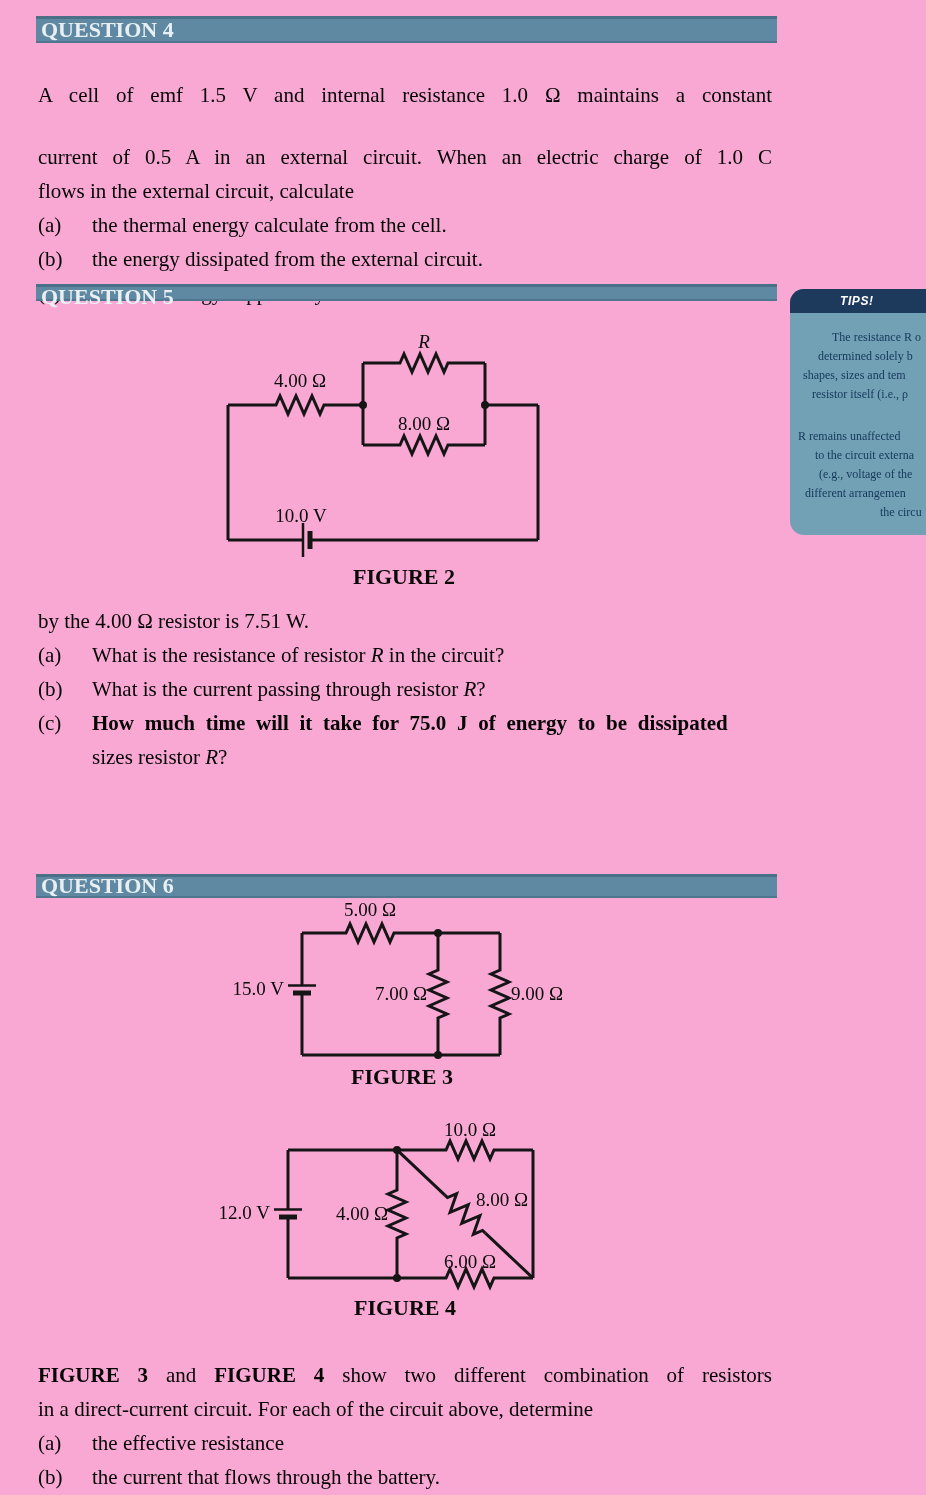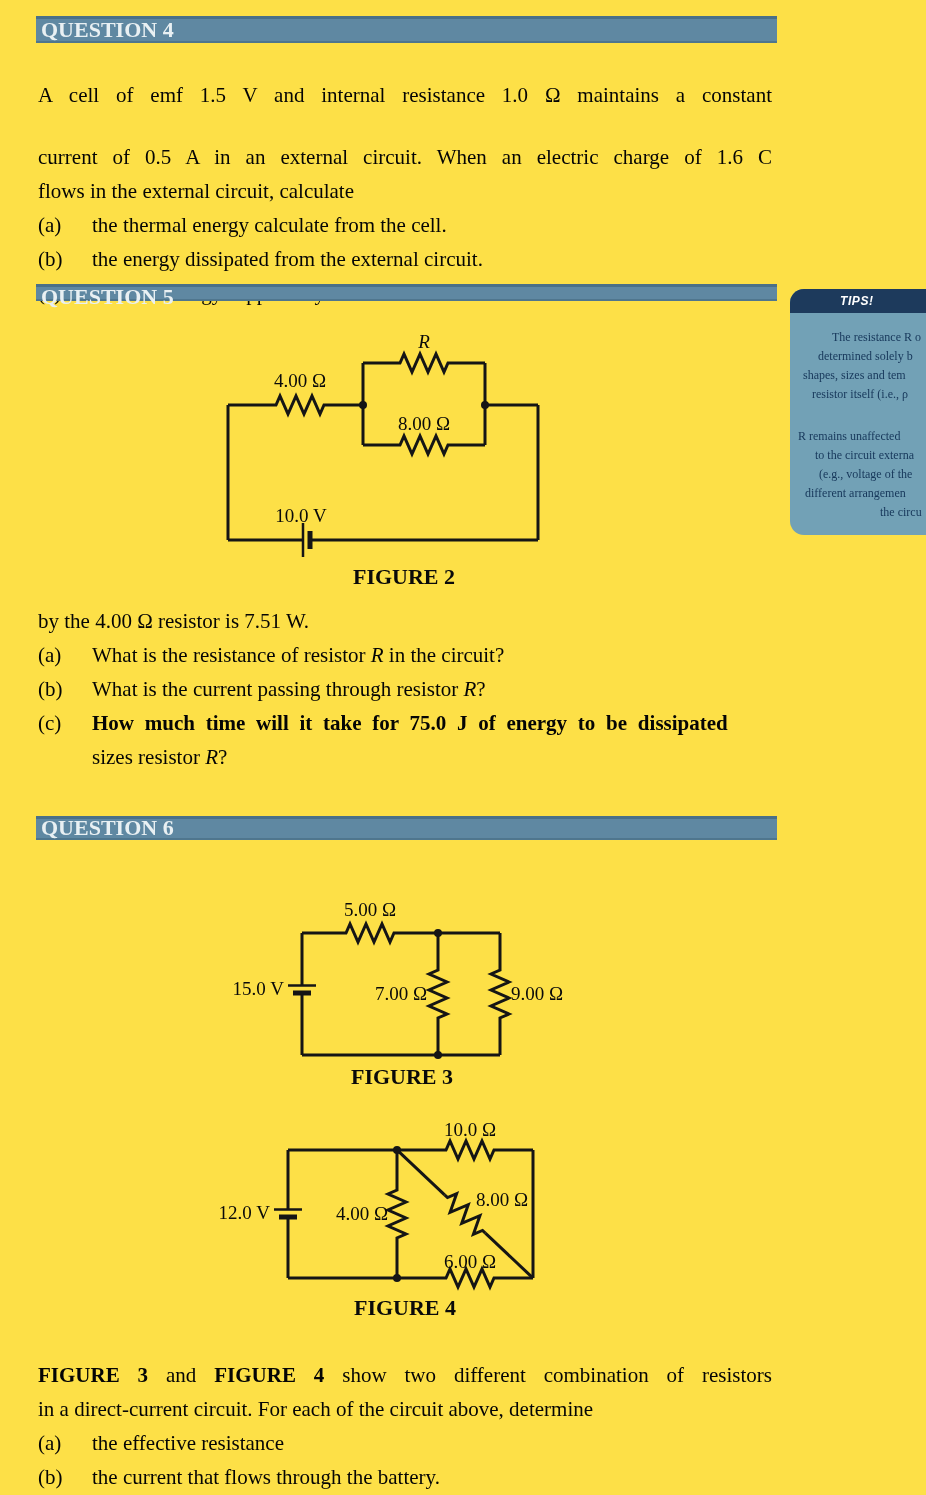--- a/index.html
+++ b/index.html
@@ -1,16 +1,16 @@
 <!DOCTYPE html>
 <html><head>
 <meta charset="utf-8">
 <style>
   html,body{margin:0;padding:0;}
-  .page{position:relative;width:926px;height:1495px;background:#fde047;overflow:hidden;
+  .page{position:relative;width:926px;height:1495px;background:#f9a8d4;overflow:hidden;
         font-family:"Liberation Serif",serif;}
   .banner{position:absolute;left:36px;width:736px;background:#5f88a2;color:#e9f0f3;
           font-weight:bold;font-size:22px;padding-left:5px;
           box-shadow:inset 0 3px 0 rgba(25,55,75,.30), inset 0 -2px 0 rgba(25,55,75,.22);}
   .tb{position:absolute;left:38px;width:734px;font-size:21px;line-height:34px;color:#050505;}
   .jline{text-align:justify;text-align-last:justify;margin-top:28px;}
   .item{display:flex;}
   .ilabel{flex:0 0 54px;}
   .itext{flex:1;}
   .jword{word-spacing:5.5px;font-weight:bold;}
@@ -42,21 +42,21 @@
 </head>
 <body>
 
 <div class="page">
 
   <div class="banner" style="top:16px;height:27px;line-height:27px;">
     <span>QUESTION 4</span>
   </div>
   <div class="tb" style="top:50px;">
     <div class="jline">A cell of emf 1.5 V and internal resistance 1.0 Ω maintains a constant</div>
-    <div class="jline">current of 0.5 A in an external circuit. When an electric charge of 1.6 C</div>
+    <div class="jline">current of 0.5 A in an external circuit. When an electric charge of 1.0 C</div>
     <div>flows in the external circuit, calculate</div>
     <div class="item">
       <span class="ilabel">(a)</span>
       <span class="itext">the thermal energy calculate from the cell.</span>
     </div>
     <div class="item">
       <span class="ilabel">(b)</span>
       <span class="itext">the energy dissipated from the external circuit.</span>
     </div>
     <div class="item">
@@ -124,21 +124,21 @@
       <span class="ilabel">(b)</span>
       <span class="itext"><span>What is the current passing through resistor </span><i>R</i><span>?</span></span>
     </div>
     <div class="item">
       <span class="ilabel">(c)</span>
       <span class="itext"><span class="jword">How much time will it take for 75.0 J of energy to be dissipated</span><br>
         <span>sizes resistor </span><i>R</i><span>?</span></span>
     </div>
   </div>
 
-  <div class="banner" style="top:816px;height:24px;line-height:24px;">
+  <div class="banner" style="top:874px;height:24px;line-height:24px;">
     <span>QUESTION 6</span>
   </div>
 
   <svg class="fig" style="left:200px;top:895px;" width="390" height="190" viewBox="0 0 390 190">
     <path d="M 102 38 V 90" stroke-width="3"></path>
     <path d="M 88 90.5 H 116" stroke-width="2.5"></path>
     <path d="M 93 98 H 111" stroke-width="5"></path>
     <path d="M 102 98 V 160" stroke-width="3"></path>
     <path d="M 102 38 H 142" stroke-width="3"></path>
     <path d="M 142 38 l4 0 l4 -9 l8 18 l8 -18 l8 18 l8 -18 l8 18 l4 -9 l4 0" stroke-width="3"></path>

